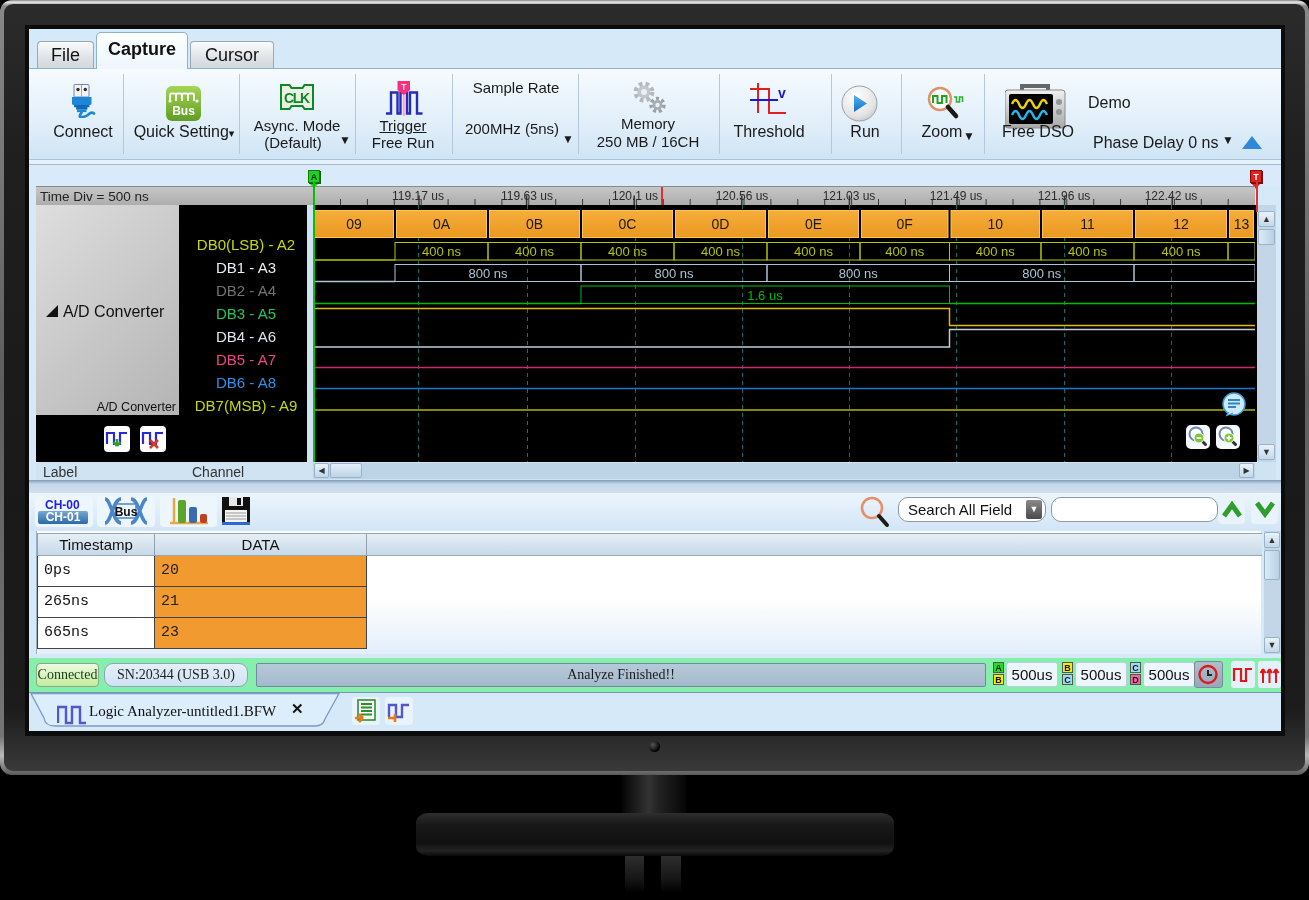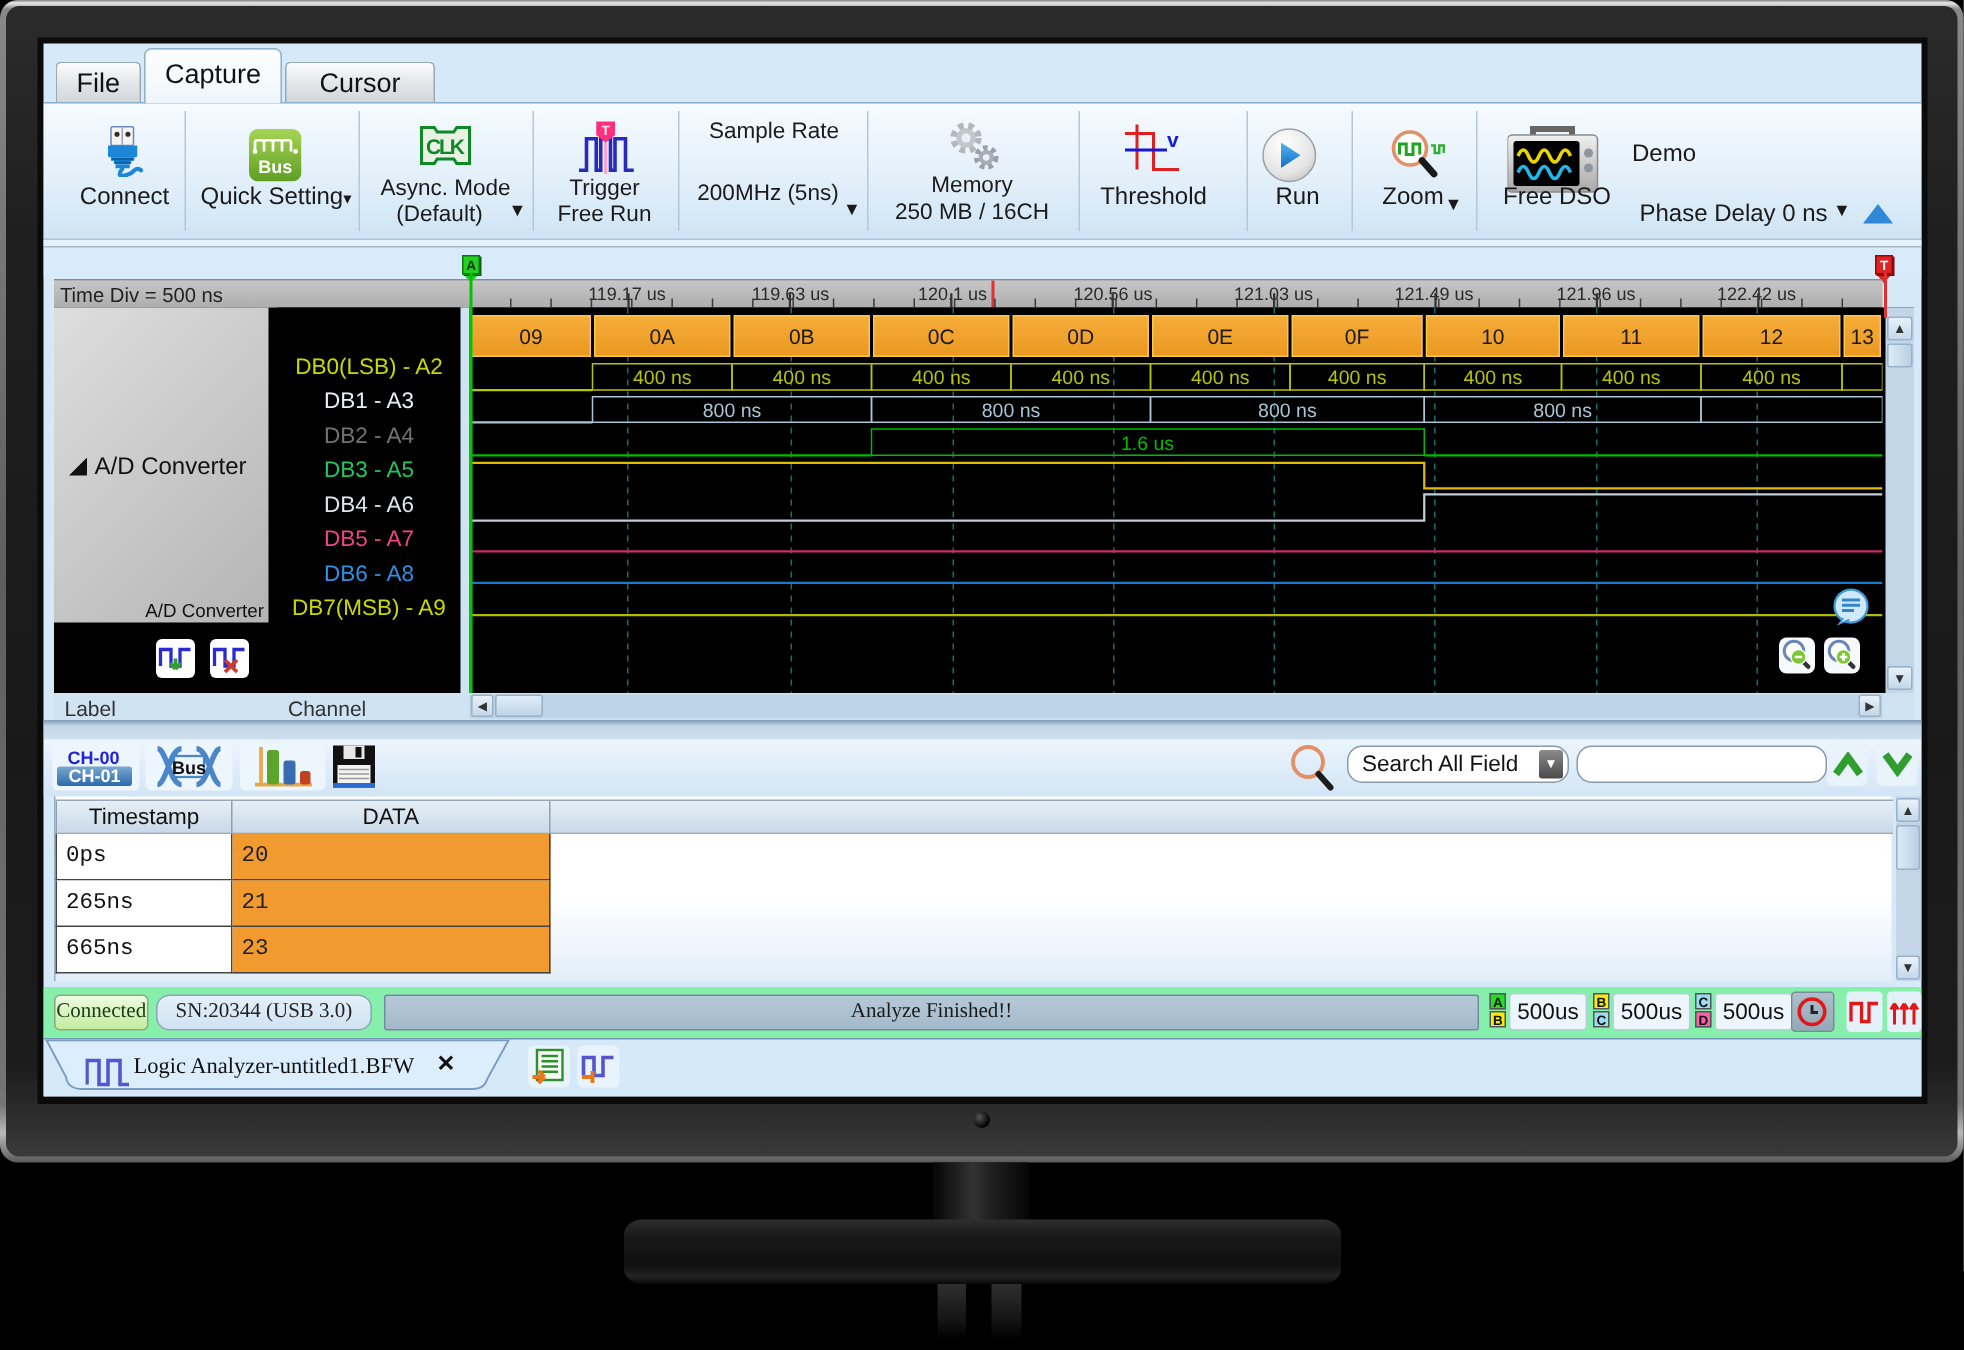--- a/index.html
+++ b/index.html
@@ -12,21 +12,21 @@
 #innerdark{position:absolute;left:25px;top:25px;width:1260px;height:711px;background:#0b0b0b;}
 #cam{position:absolute;left:649px;top:741px;width:11px;height:11px;border-radius:50%;background:radial-gradient(circle at 35% 35%,#555,#000 70%);}
 #neck{position:absolute;left:622px;top:775px;width:64px;height:42px;background:linear-gradient(90deg,#050505,#333 42%,#222 58%,#060606);}
 #base{position:absolute;left:416px;top:813px;width:478px;height:43px;border-radius:12px/10px;background:linear-gradient(180deg,#2e2e2e,#181818 28%,#101010 70%,#232323 88%,#090909);}
 #refl1{position:absolute;left:625px;top:856px;width:19px;height:38px;background:linear-gradient(180deg,#2e2e2e,#161616 60%,#000 97%);}
 #refl2{position:absolute;left:661px;top:856px;width:20px;height:38px;background:linear-gradient(180deg,#2e2e2e,#161616 60%,#000 97%);}
 
 #screen{position:absolute;left:29px;top:29px;width:1252px;height:702px;background:#d6e9f9;overflow:hidden;font-family:"Liberation Sans",sans-serif;}
 
 .tab{position:absolute;top:12px;height:27px;background:linear-gradient(180deg,#fbfbfb,#dfe3e7 60%,#d2d7dc);border:1px solid #9aa8b4;border-bottom:none;border-radius:4px 4px 0 0;font-size:18px;color:#111;text-align:center;line-height:26px;}
-#tabCapture{top:3px;height:37px;z-index:3;background:linear-gradient(180deg,#fdfefe,#eef6fc);border:1px solid #8fb2cd;border-bottom:none;border-radius:5px 5px 0 0;line-height:33px;}
+#tabCapture{top:3px;height:37px;z-index:3;background:linear-gradient(180deg,#fdfefe,#eef6fc);border:1px solid #8fb2cd;border-bottom:none;border-radius:5px 5px 0 0;line-height:33px;font-weight:bold;}
 
 #toolbar{position:absolute;left:0px;top:39px;width:1252px;height:92px;background:linear-gradient(180deg,#f6fbff,#e3f0fa 55%,#cfe4f5);border-top:1px solid #8fb2cd;border-bottom:1px solid #aac4da;}
 .sep{position:absolute;top:5px;height:80px;width:1px;background:#b3c8da;}
 .btxt{position:absolute;font-size:15px;color:#1a1a1a;text-align:center;white-space:nowrap;}
 
 #strip{position:absolute;left:0;top:131px;width:1252px;height:26px;background:#d9ebfa;border-top:4px solid #e3f1fc;}
 #strip:before{content:"";position:absolute;left:0;top:0;width:1252px;height:1px;background:#a8bac8;}
 
 #ruler{position:absolute;left:7px;top:157px;width:1219px;height:19px;background:linear-gradient(180deg,#c6c6c6,#adadad);border-top:1px solid #8a8a8a;color:#222;font-size:12.5px;}
 .rl{top:2px;transform:translateX(-50%);font-size:12px;color:#2a2a2a;}
@@ -65,21 +65,21 @@
 <div id="innerdark"></div>
 <div id="neck"></div>
 <div id="base"></div>
 <div id="refl1"></div>
 <div id="refl2"></div>
 <div id="cam"></div>
 <div id="screen">
 
   <div class="tab" style="left:8px;width:57px;">File</div>
   <div class="tab" id="tabCapture" style="left:67px;width:92px;">Capture</div>
-  <div class="tab" style="left:161px;width:100px;">Cursor</div>
+  <div class="tab" style="left:161px;width:84px;">Cursor</div>
 
   <div id="toolbar">
     <div class="sep" style="left:94px;"></div>
       <div class="sep" style="left:210px;"></div>
     <div class="sep" style="left:326px;"></div>
       <div class="sep" style="left:423px;"></div>
     <div class="sep" style="left:549px;"></div>
       <div class="sep" style="left:690px;"></div>
     <div class="sep" style="left:802px;"></div>
       <div class="sep" style="left:872px;"></div>
@@ -120,21 +120,21 @@
     <div class="btxt" style="left:268px;top:48px;transform:translateX(-50%);">Async. Mode</div>
     <div class="btxt" style="left:264px;top:65px;transform:translateX(-50%);">(Default)</div>
     <div class="btxt" style="left:310px;top:64px;font-size:12px;">▼</div>
 
     <svg class="abs" style="left:357px;top:11px;" width="37" height="37" viewBox="0 0 37 37">
       <path d="M0,33.5 H5 V12.5 H11.5 V33.5 H14.5 V12.5 H21 V33.5 H24 V12.5 H31 V33.5 H36.5" stroke="#2a2ab8" stroke-width="2.4" fill="none"></path>
       <path d="M17.75,14 V36" stroke="#ffa0c4" stroke-width="2"></path>
       <path d="M11.5,1 H24 V10 L17.75,15 L11.5,10 Z" fill="#ff2f7e"></path>
       <text x="17.7" y="10" font-size="9" font-weight="bold" fill="#ffe8f2" text-anchor="middle" font-family="Liberation Sans">T</text>
     </svg>
-    <div class="btxt" style="left:374px;top:48px;transform:translateX(-50%);">Trigger</div>
+    <div class="btxt" style="left:374px;top:48px;transform:translateX(-50%);text-decoration:underline;">Trigger</div>
     <div class="btxt" style="left:374px;top:65px;transform:translateX(-50%);">Free Run</div>
 
     <div class="btxt" style="left:487px;top:10px;transform:translateX(-50%);">Sample Rate</div>
     <div class="btxt" style="left:483px;top:51px;transform:translateX(-50%);">200MHz (5ns)</div>
     <div class="btxt" style="left:533px;top:63px;font-size:12px;">▼</div>
 
     <svg class="abs" style="left:601px;top:11px;" width="38" height="36" viewBox="0 0 38 36">
       <g fill="none">
       <circle cx="14" cy="12" r="8.2" stroke="#b4b8bc" stroke-width="4.5" stroke-dasharray="3.6,3.05"></circle>
       <circle cx="14" cy="12" r="6.5" fill="#c3c7cb"></circle>

